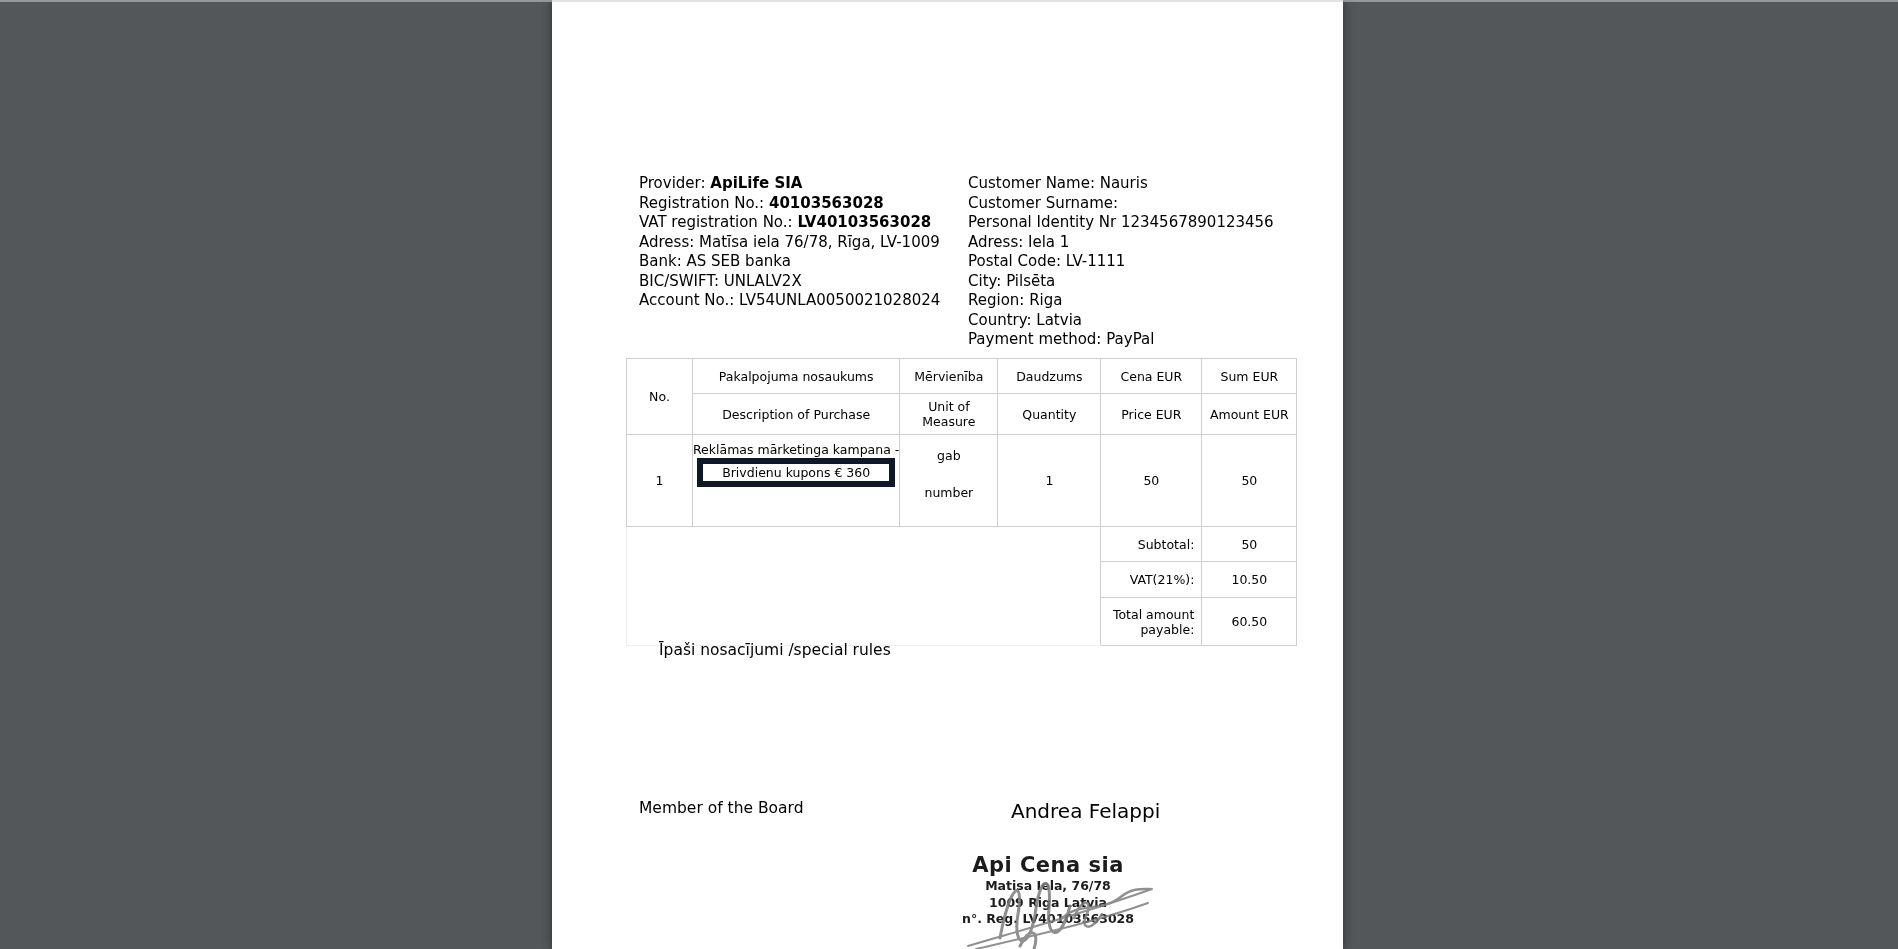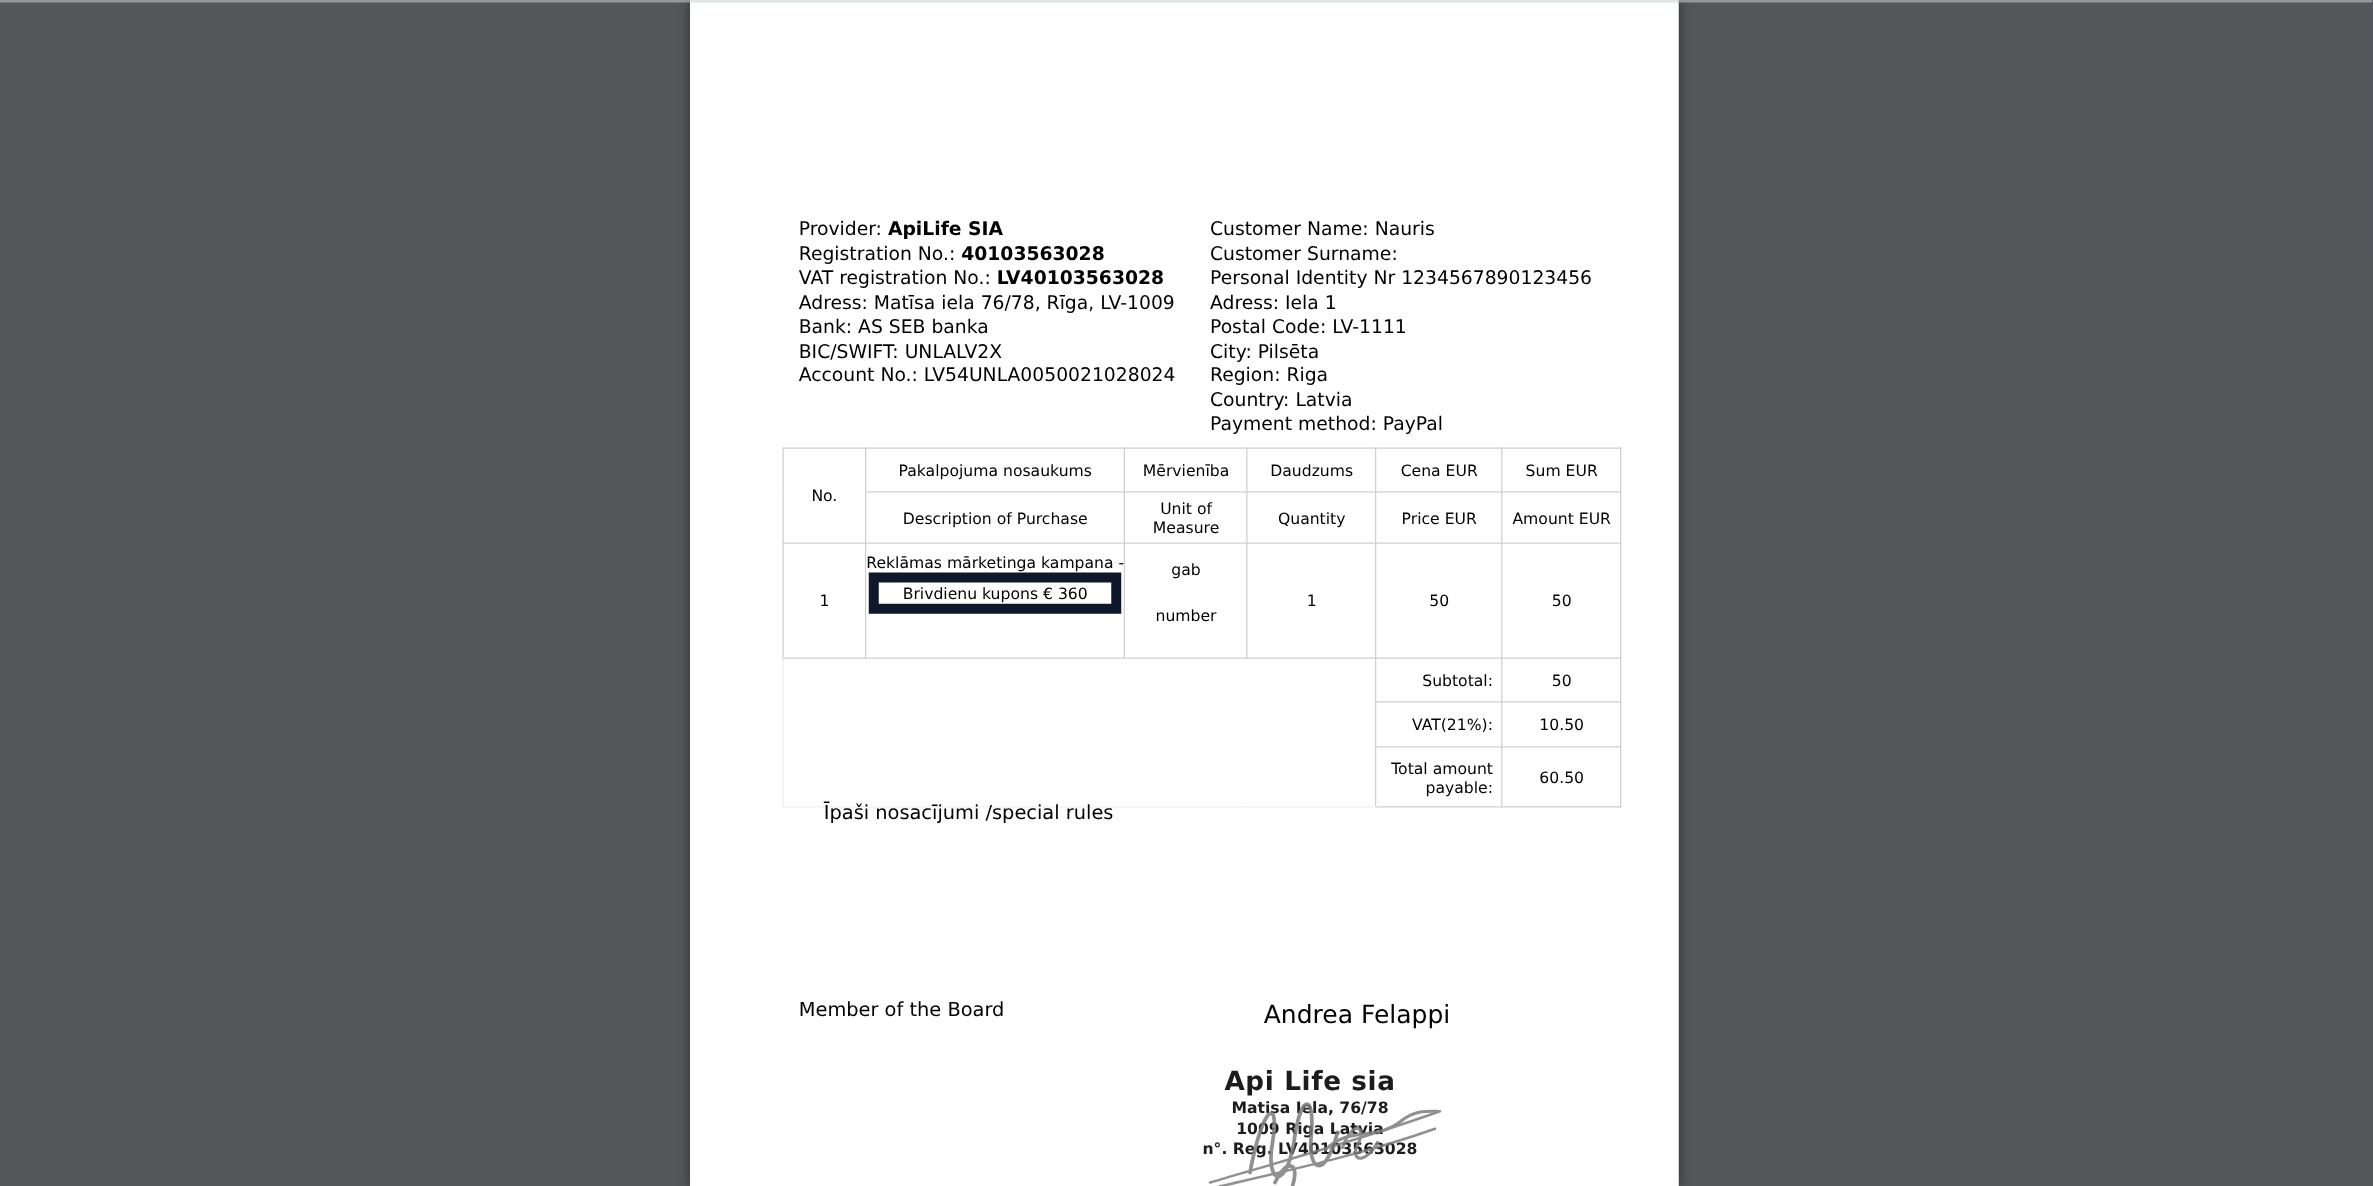--- a/index.html
+++ b/index.html
@@ -32,21 +32,21 @@
   .party .line b{font-weight:bold;}
   
   table.inv{position:absolute;left:74px;top:358px;border-collapse:collapse;
     table-layout:fixed;font-size:12.5px;}
   table.inv td{border:1px solid #cfcfcf;text-align:center;vertical-align:middle;padding:0;}
   table.inv tr.h1 td{height:34px;}
   table.inv tr.h2 td{height:40px;}
   table.inv tr.data td{height:78px;}
   td.desc{vertical-align:top !important;padding-top:7px !important;}
   .desc-l1{white-space:nowrap;line-height:15px;}
-  .redbox{display:inline-block;border:8px solid #0f172a;padding:1px 19px;margin-top:1px;line-height:15px;}
+  .redbox{display:inline-block;border:6px solid #0f172a;padding:1px 19px;margin-top:1px;line-height:15px;}
   td.unit{vertical-align:top !important;padding-top:13px !important;}
   td.unit .u2{margin-top:22px;}
   tr.tot td.nob{border:none;border-left:1px solid #efefef;}
   tr.tot:last-child td.nob{border-bottom:1px solid #efefef;}
   tr.tot td.tlabel{text-align:right;padding:2px 7px 2px 2px;line-height:15px;}
   tr.tot1 td{height:30px;} tr.tot2 td{height:31px;} tr.tot3 td{height:43px;}
   
   .notes{position:absolute;left:87px;top:640px;font-size:15.5px;line-height:21px;margin-left:20px;}
   .words{position:absolute;left:87px;top:726px;font-size:15.5px;line-height:21px;}
   
@@ -149,21 +149,21 @@
 
   <div class="notes">
     <div>Īpaši nosacījumi /special rules</div>
   </div>
 
 
   <div class="sig-left">Member of the Board</div>
   <div class="sig-right">Andrea Felappi</div>
 
   <div class="stamp">
-    <div class="s1">Api Life sia</div>
+    <div class="s1">Api Cena sia</div>
     <div class="s2">Matisa Iela, 76/78</div>
     <div class="s2">1009 Riga Latvia</div>
     <div class="s2">n°. Reg. LV40103563028</div>
   </div>
 
   <svg class="sig-scrawl" viewBox="0 0 240 93">
     <g stroke="#7d7d7d" fill="none" stroke-linecap="round">
       <path stroke-width="3" d="M40,82 C50,28 64,20 58,58 C52,92 70,98 76,52 C81,20 92,18 89,52 C86,82 100,88 110,50"></path>
       <path stroke-width="2" d="M8,90 C62,74 122,58 192,33"></path>
       <path stroke-width="2" d="M16,93 C72,80 132,67 188,47"></path>

